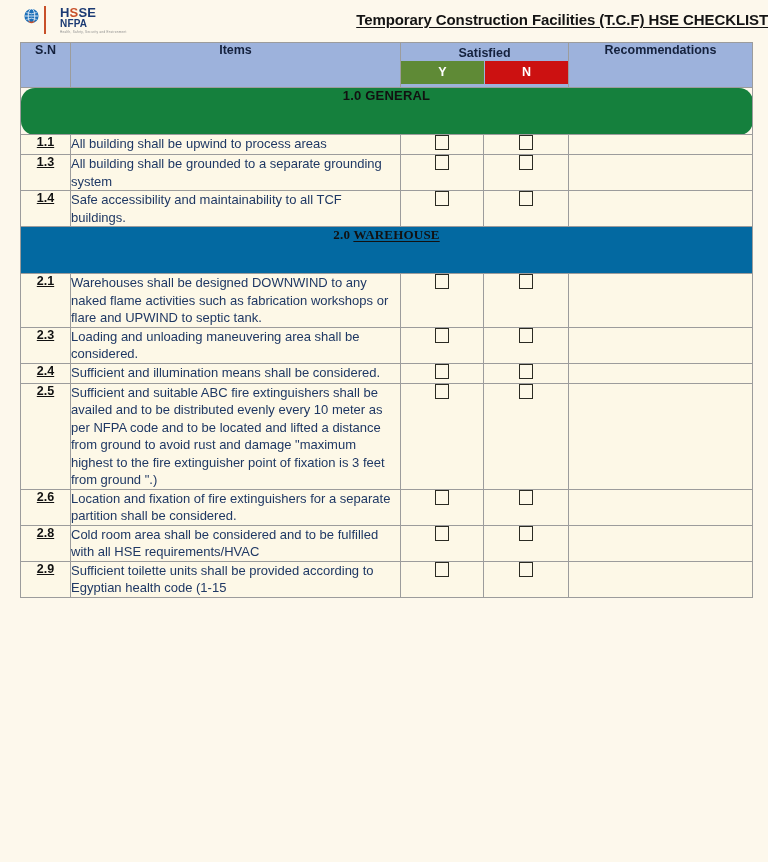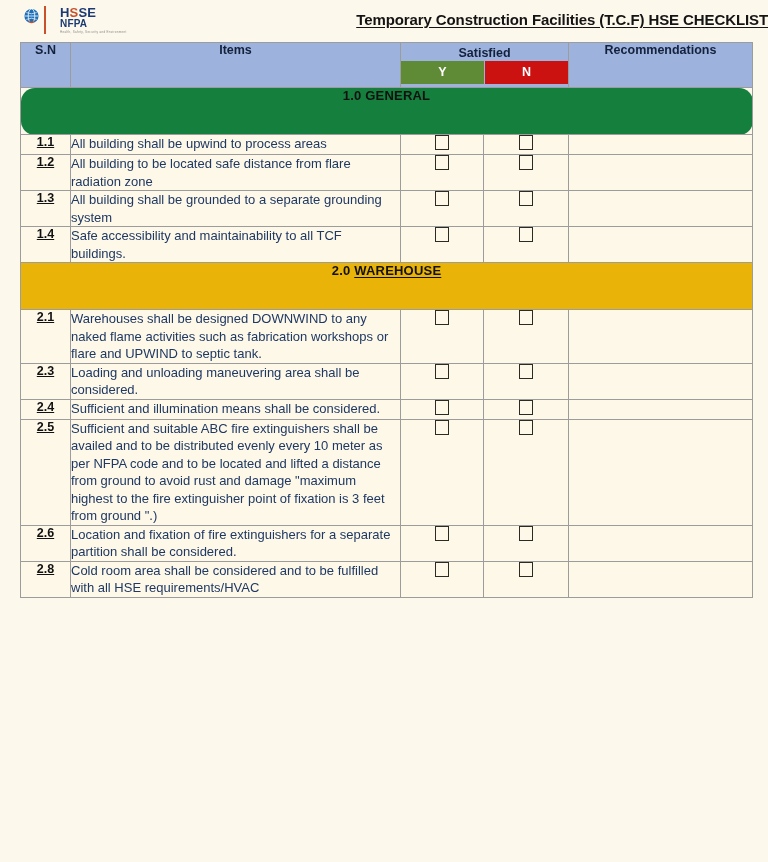--- a/index.html
+++ b/index.html
@@ -138,21 +138,21 @@
 
   
   .section-row td {
     text-align: center;
     font-weight: bold;
     font-size: 13px;
     color: #111111;
     letter-spacing: .2px;
   }
   .sec-general td { background: #15803d; height: 46px; vertical-align: middle; border-radius: 14px; }
-  .sec-warehouse td { background: #eab308; height: 46px; vertical-align: middle; }
+  .sec-warehouse td { background: #0369a1; height: 46px; vertical-align: middle; font-family: Liberation Serif, serif; }
   .sec-underline { text-decoration: underline; text-underline-offset: 2px; }
 
   
   tr.item-row td { background: #FDF8E7; }
   .cell-sn {
     text-align: center;
     font-weight: bold;
     font-size: 12.5px;
     color: #111111;
     padding-top: 7px;
@@ -233,27 +233,20 @@
           <td colspan="5"><span>1.0</span> <span>GENERAL</span></td>
         </tr>
         <tr class="item-row">
           <td class="cell-sn">1.1</td>
           <td class="cell-item">All building shall be upwind to process areas</td>
           <td class="cell-check"><span class="checkbox"></span></td>
           <td class="cell-check"><span class="checkbox"></span></td>
           <td class="cell-rec cell-item"></td>
         </tr>
         <tr class="item-row">
-          <td class="cell-sn">1.2</td>
-          <td class="cell-item">All building to be located safe distance from flare radiation zone</td>
-          <td class="cell-check"><span class="checkbox"></span></td>
-          <td class="cell-check"><span class="checkbox"></span></td>
-          <td class="cell-rec cell-item"></td>
-        </tr>
-        <tr class="item-row">
           <td class="cell-sn">1.3</td>
           <td class="cell-item">All building shall be grounded to a separate grounding system</td>
           <td class="cell-check"><span class="checkbox"></span></td>
           <td class="cell-check"><span class="checkbox"></span></td>
           <td class="cell-rec cell-item"></td>
         </tr>
         <tr class="item-row">
           <td class="cell-sn">1.4</td>
           <td class="cell-item">Safe accessibility and maintainability to all TCF buildings.</td>
           <td class="cell-check"><span class="checkbox"></span></td>
@@ -294,19 +287,26 @@
         <tr class="item-row">
           <td class="cell-sn">2.6</td>
           <td class="cell-item">Location and fixation of fire extinguishers for a separate partition shall be considered.</td>
           <td class="cell-check"><span class="checkbox"></span></td>
           <td class="cell-check"><span class="checkbox"></span></td>
           <td class="cell-rec cell-item"></td>
         </tr>
         <tr class="item-row">
           <td class="cell-sn">2.8</td>
           <td class="cell-item">Cold room area shall be considered and to be fulfilled with all HSE requirements/HVAC</td>
+          <td class="cell-check"><span class="checkbox"></span></td>
+          <td class="cell-check"><span class="checkbox"></span></td>
+          <td class="cell-rec cell-item"></td>
+        </tr>
+        <tr class="item-row">
+          <td class="cell-sn">2.9</td>
+          <td class="cell-item">Sufficient toilette units shall be provided according to Egyptian health code (1-15</td>
           <td class="cell-check"><span class="checkbox"></span></td>
           <td class="cell-check"><span class="checkbox"></span></td>
           <td class="cell-rec cell-item"></td>
         </tr>
       </tbody>
   </table>
 </div>
 
 </body></html>

